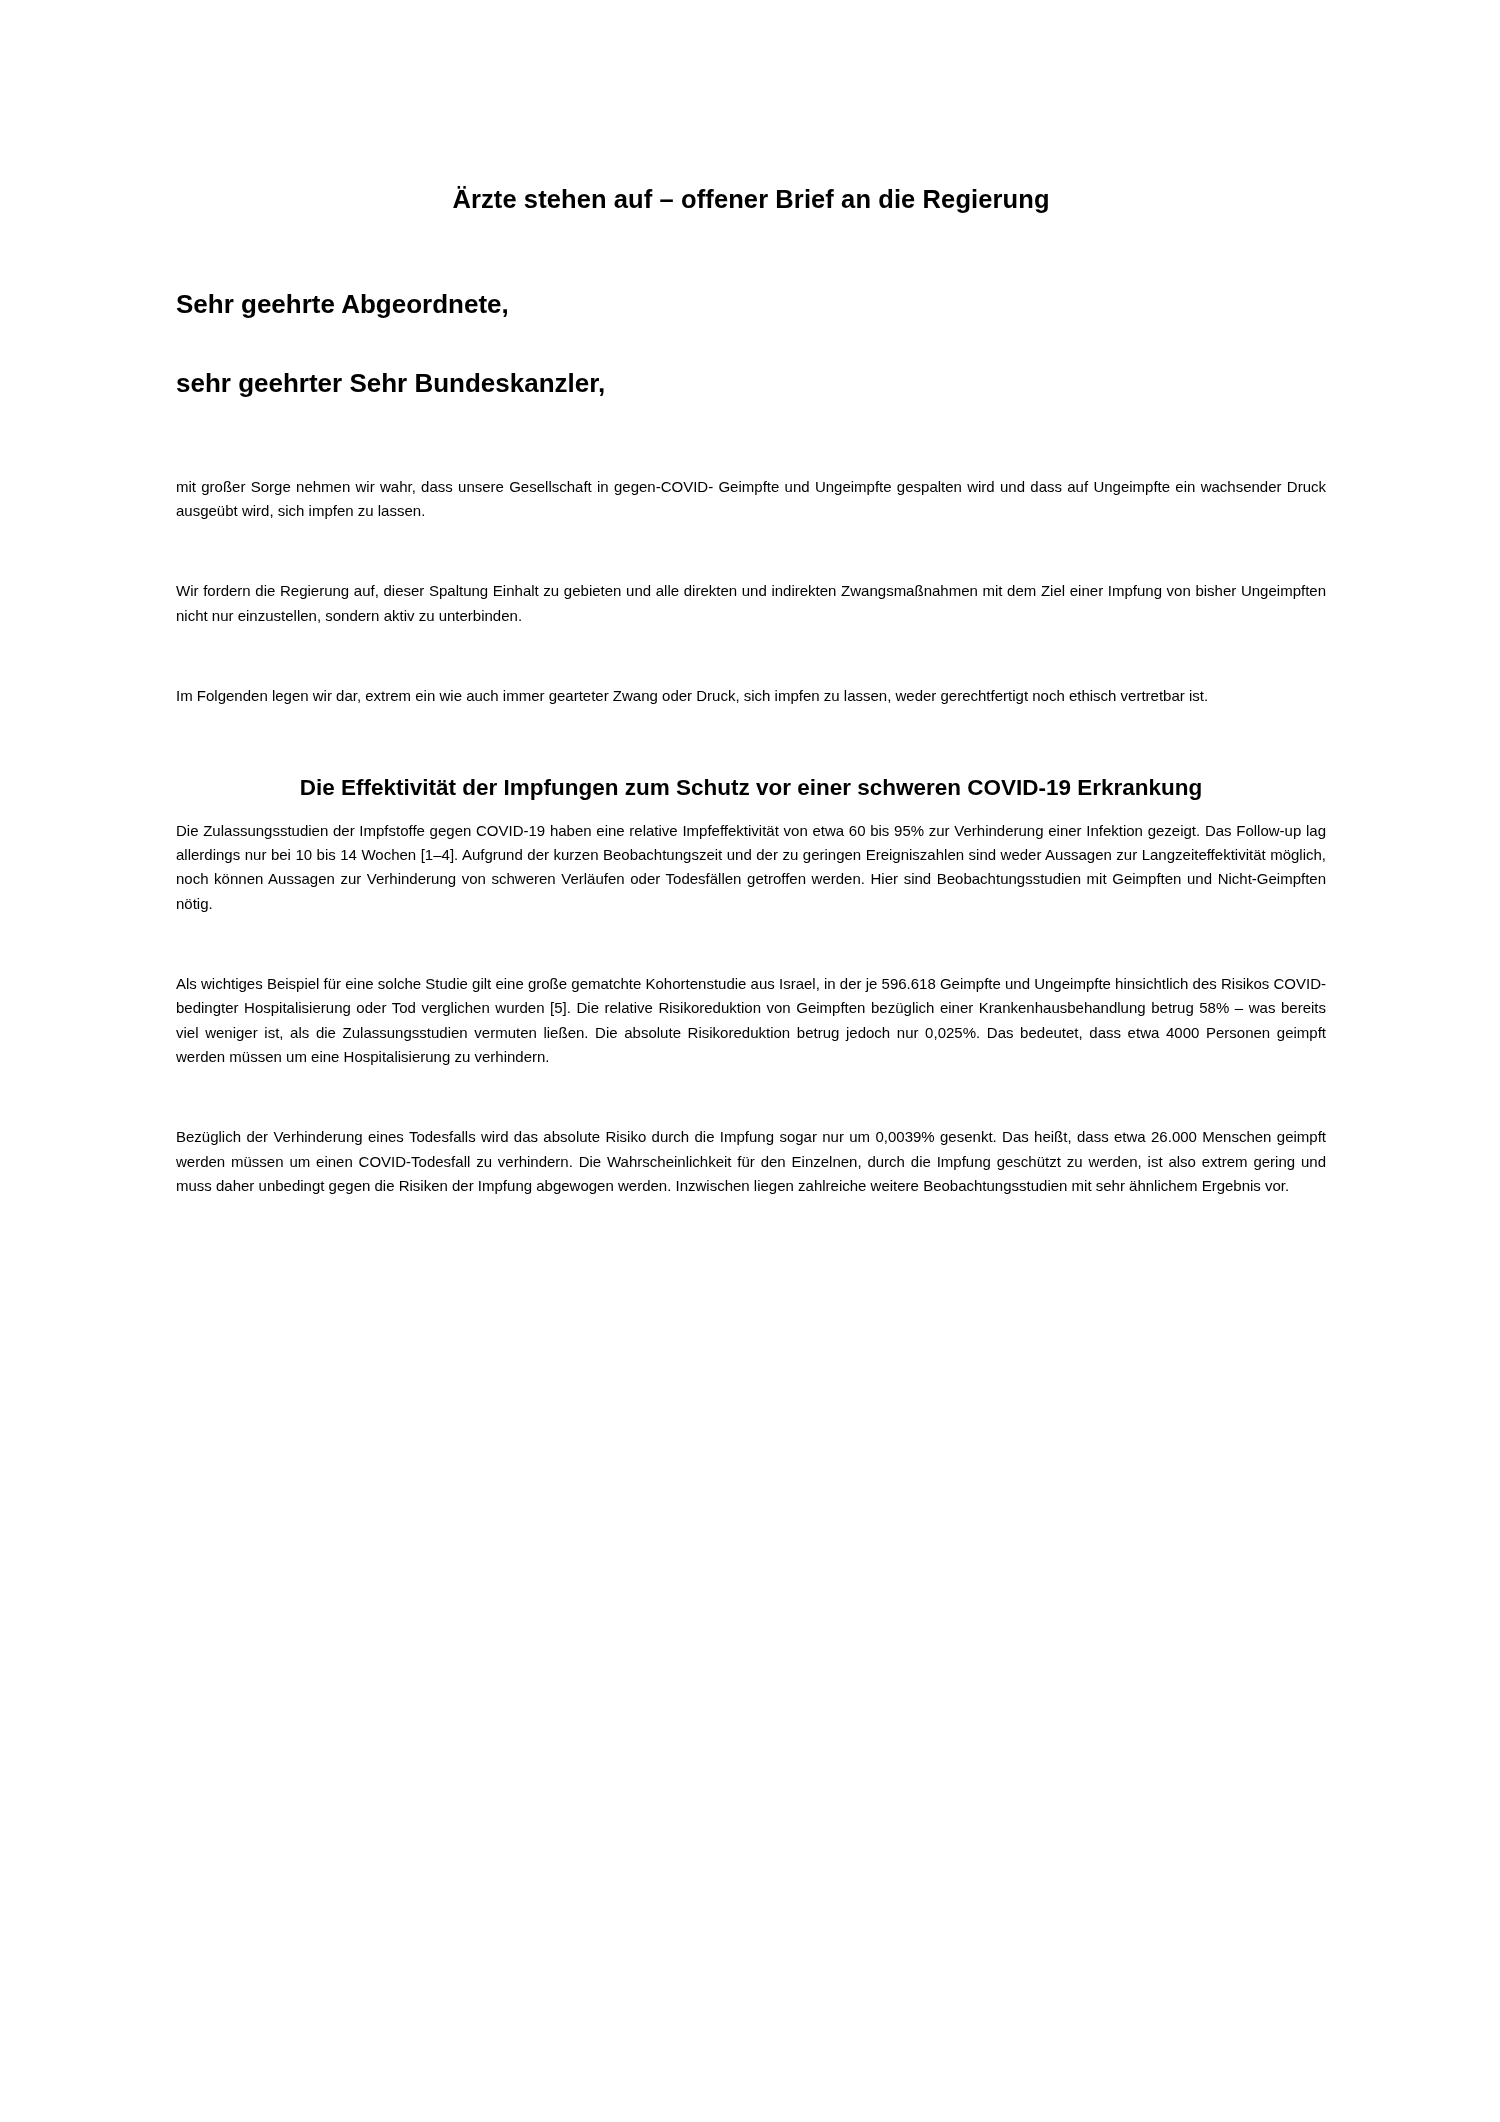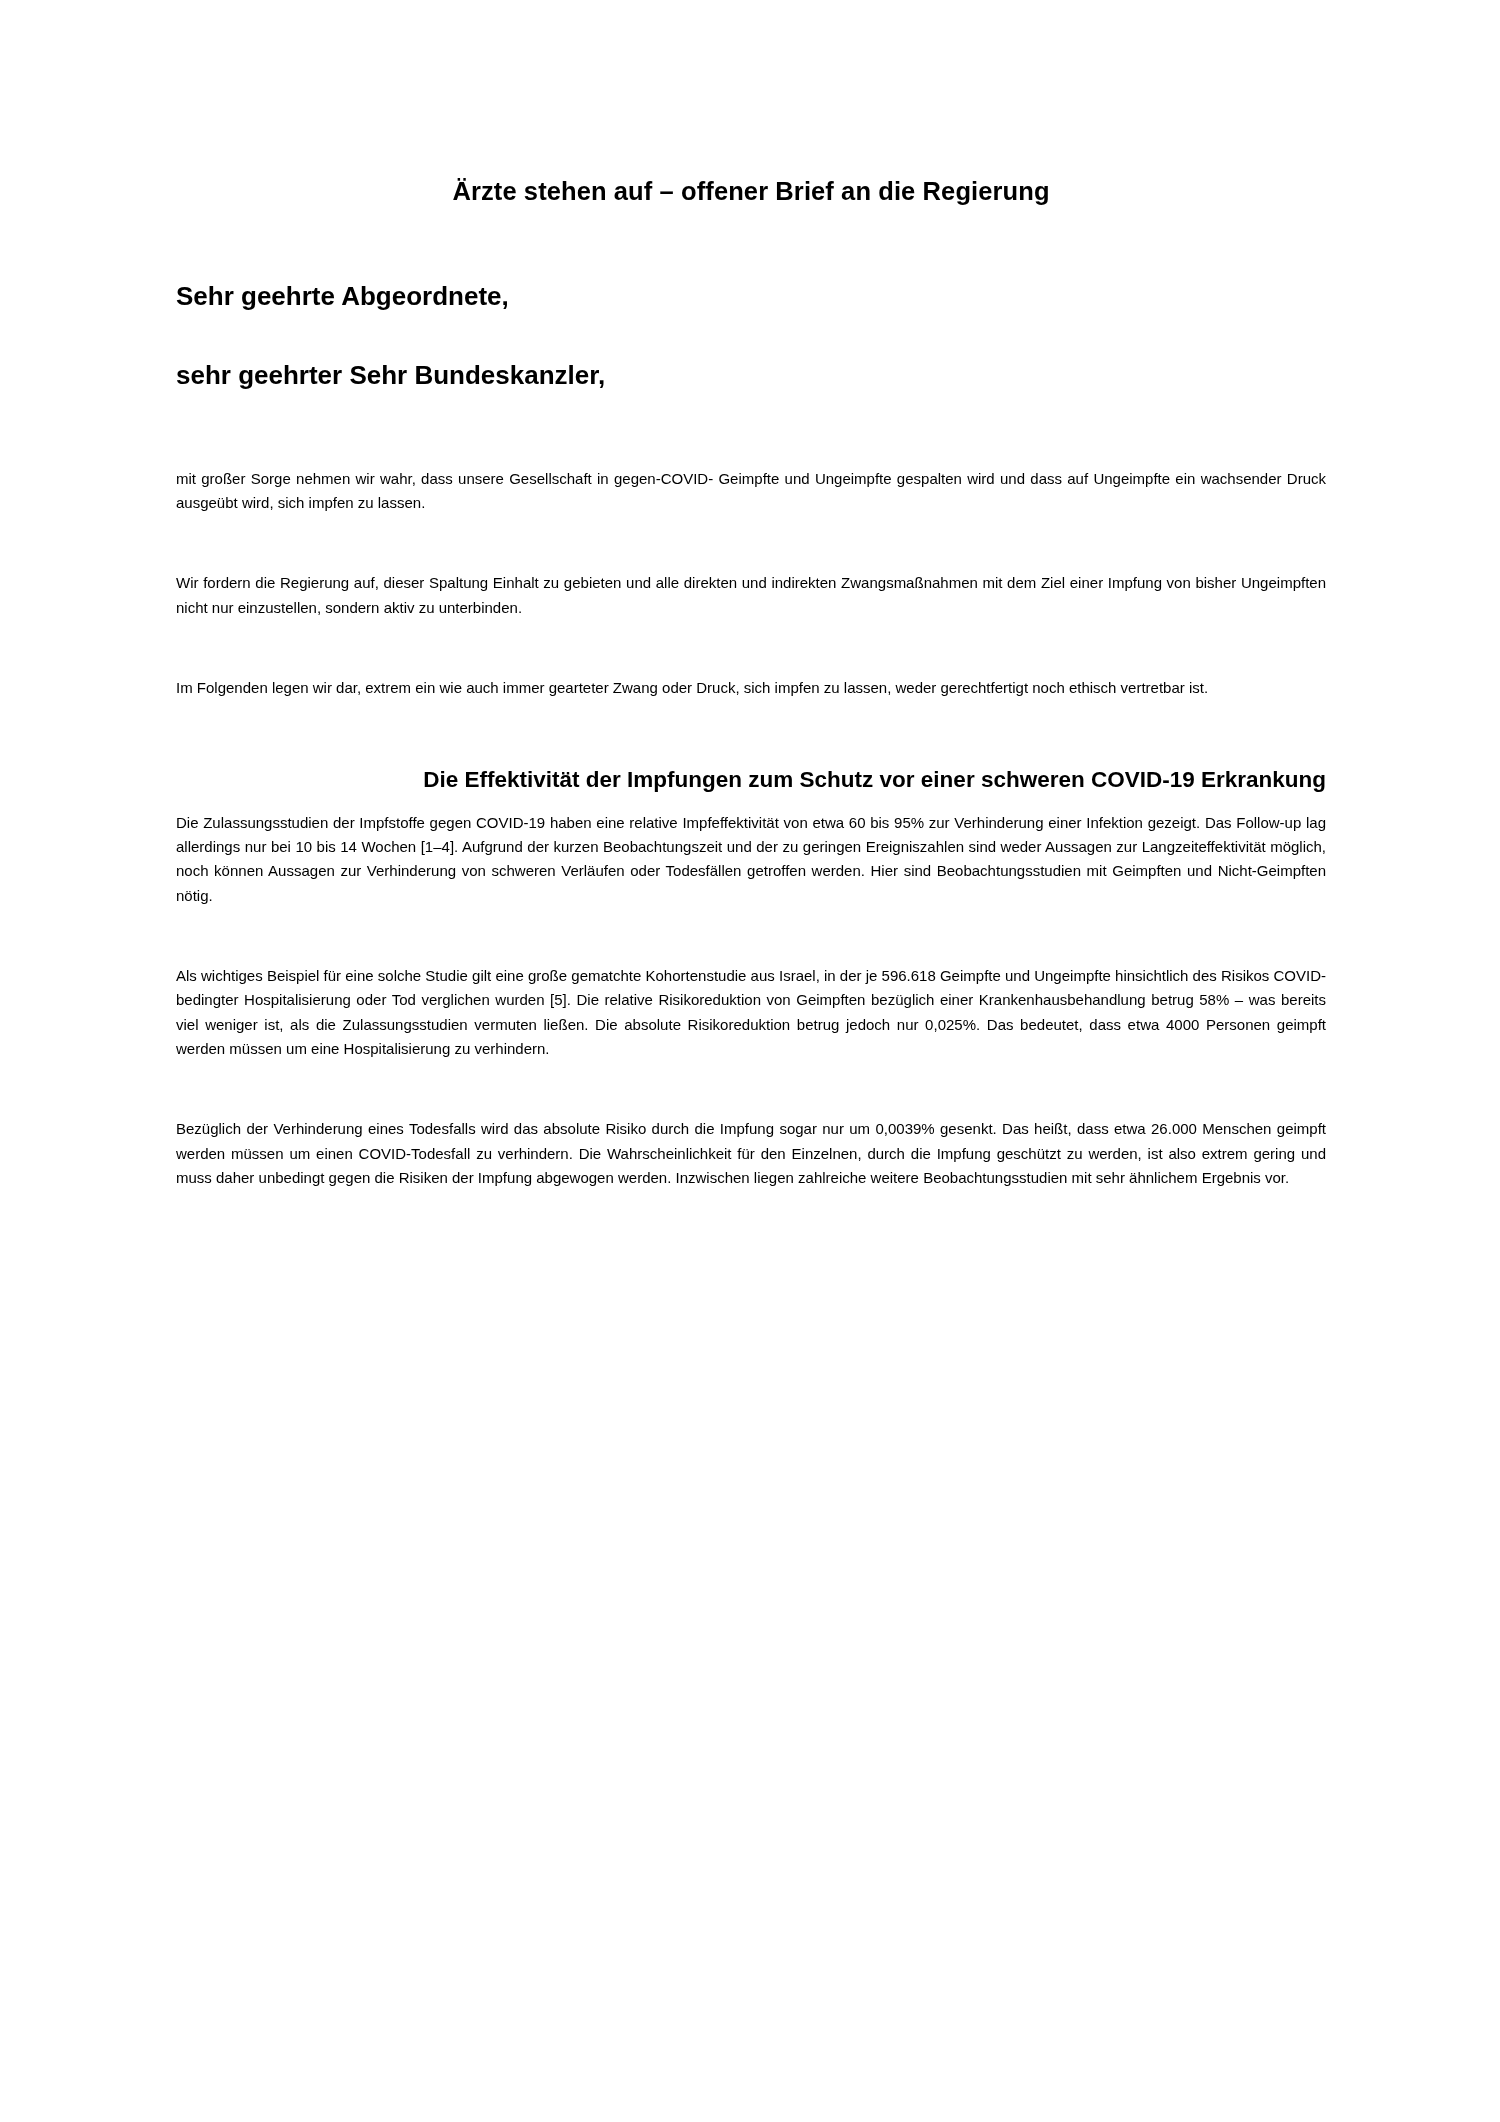--- a/index.html
+++ b/index.html
@@ -15,21 +15,21 @@
     height: 2122px;
     background: #ffffff;
     margin: 0 auto;
     overflow: hidden;
     box-sizing: border-box;
   }
 
   .content {
     position: absolute;
     left: 176px;
-    top: 4px;
+    top: 12px;
     width: 1150px;
   }
 
   .doc-title {
     font-family: "Liberation Sans", sans-serif;
     font-weight: bold;
     font-size: 25.5px;
     line-height: 1.2;
     color: #000000;
     text-align: center;
@@ -51,21 +51,21 @@
     text-align: left;
     margin: 0 0 44px 0;
   }
 
   .section-heading {
     font-family: "Liberation Sans", sans-serif;
     font-weight: bold;
     font-size: 22.5px;
     line-height: 1.45;
     color: #000000;
-    text-align: right;
+    text-align: center;
     margin: 0 0 14px 0;
   }
 
   .para {
     font-family: "Liberation Sans", sans-serif;
     font-weight: normal;
     font-size: 15px;
     line-height: 1.62;
     color: #000000;
     text-align: justify;

